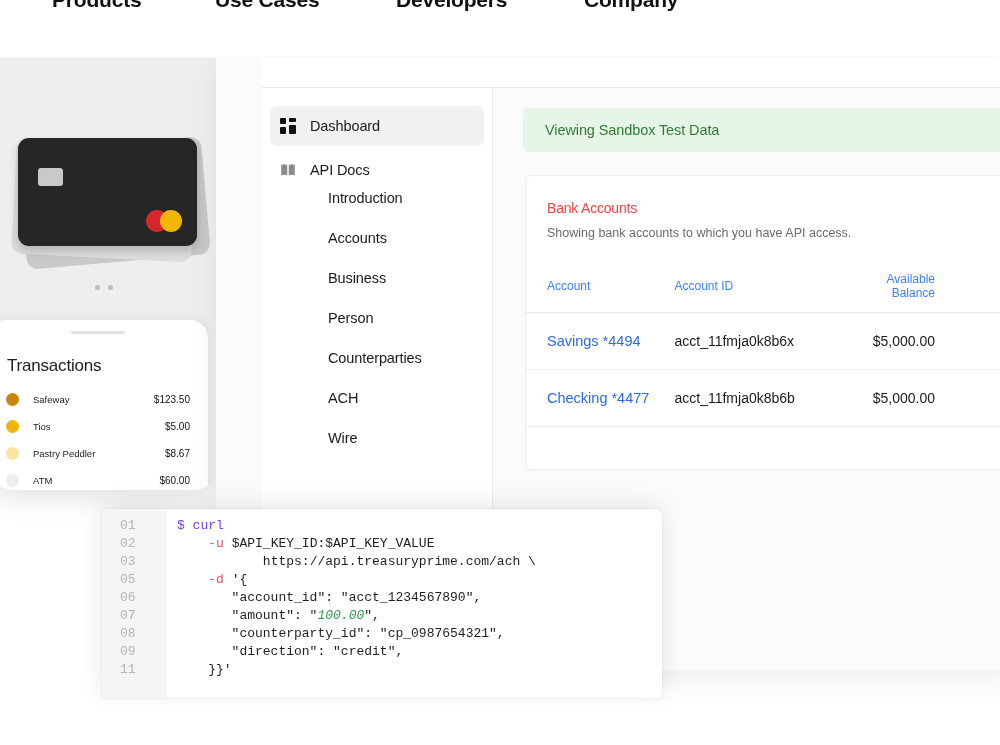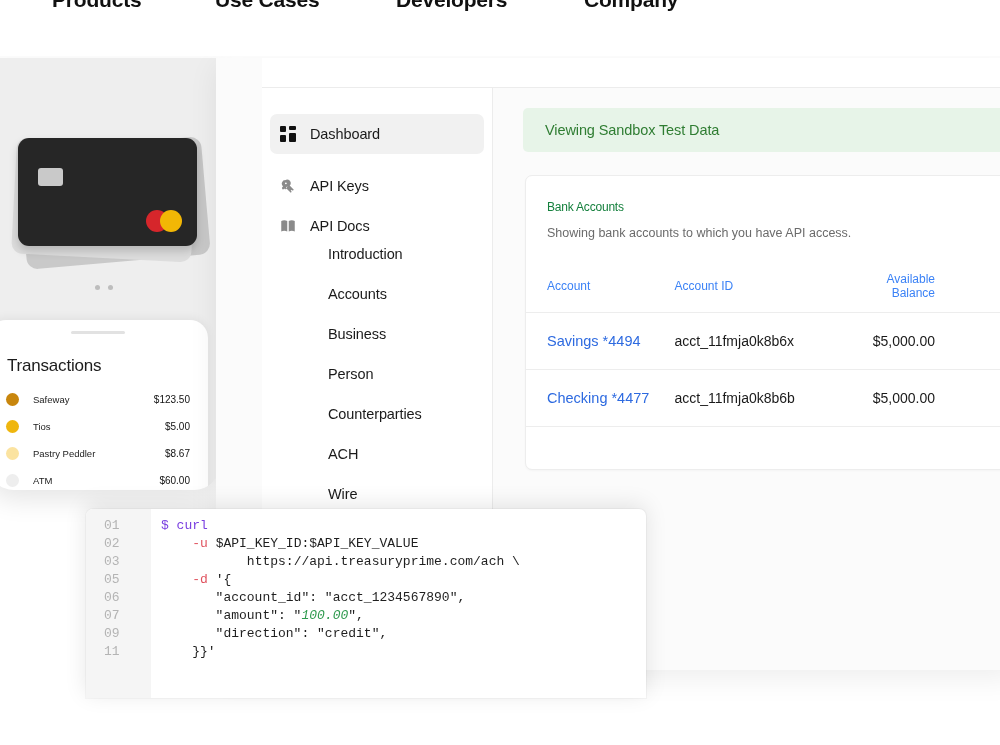--- a/index.html
+++ b/index.html
@@ -96,21 +96,21 @@
     background: #ffffff; border-bottom: 1px solid #ececec;
   }
   .sidebar {
     position: absolute; left: 46px; top: 30px; width: 231px; height: 442px;
     background: #ffffff; border-right: 1px solid #ececec;
   }
   .side-item {
     position: relative; height: 40px; display: flex; align-items: center;
     padding-left: 14px; cursor: pointer;
   }
-  .side-item.active { background: #f1f1f1; border-radius: 7px; margin: 12px 8px; padding-left: 6px; }
+  .side-item.active { background: #f1f1f1; border-radius: 7px; margin: 4px 8px; padding-left: 6px; }
   .side-ico { width: 24px; height: 24px; flex: 0 0 auto; display:flex; align-items:center; justify-content:center; }
   .side-label { margin-left: 10px; font-size: 14.5px; color: #1a1a1a; letter-spacing: -0.1px; }
   .side-sub { padding-left: 66px; height: 40px; display: flex; align-items: flex-start; cursor: pointer; }
   .side-sub span { font-size: 14.5px; color: #1a1a1a; letter-spacing: -0.1px; }
 
   .grid-ico { width:16px; height:16px; position:relative; }
   .grid-ico i { position:absolute; background:#111; border-radius:1px; }
   .grid-ico i:nth-child(1){ left:0; top:0; width:6px; height:6px; }
   .grid-ico i:nth-child(2){ left:9px; top:0; width:7px; height:4px; }
   .grid-ico i:nth-child(3){ left:0; top:9px; width:6px; height:7px; }
@@ -123,41 +123,41 @@
     background: #e7f4e8; border-radius: 5px;
     display: flex; align-items: center; padding-left: 22px;
   }
   .banner span { font-size: 14.5px; color: #2f7d32; letter-spacing: -0.1px; }
 
   .card {
     position: absolute; left: 31px; top: 87px; right: -40px; height: 295px;
     background: #ffffff; border: 1px solid #ededed; border-radius: 7px;
     box-shadow: 0 1px 2px rgba(0,0,0,0.03);
   }
-  .card h2 { font-size: 12px; font-weight: 400; color: #15803d; letter-spacing: -0.2px;
+  .card h2 { font-size: 14px; font-weight: 400; color: #ef4444; letter-spacing: -0.2px;
              position:absolute; left: 21px; top: 24px; }
   .card p.sub { font-size: 12.5px; color: #6b6b6b; position:absolute; left: 21px; top: 50px; }
 
   table.accounts { position: absolute; left: 0; top: 84px; width: 100%; border-collapse: collapse; }
   table.accounts th {
     font-size: 12px; font-weight: 400; color: #3b82f6; text-align: left;
     padding: 12px 0 12px 0; border-bottom: 1px solid #ededed;
   }
   table.accounts td {
     font-size: 14px; color: #1a1a1a; text-align: left;
     padding: 20px 0 20px 0; border-bottom: 1px solid #ededed;
   }
   table.accounts th.c1, table.accounts td.c1 { padding-left: 21px; width: 150px; }
   table.accounts th.c2, table.accounts td.c2 { width: 200px; }
   table.accounts th.c3, table.accounts td.c3 { text-align: right; padding-right: 120px; }
   td.c1 a { color: #2d6ae0; text-decoration: none; font-size: 14.5px; cursor: pointer; }
 
   
   .code {
-    position: absolute; left: 86px; top: 509px; width: 560px; height: 189px;
+    position: absolute; left: 102px; top: 509px; width: 560px; height: 189px;
     background: #ffffff; border-radius: 7px 7px 0 0;
     box-shadow: 0 -4px 22px rgba(0,0,0,0.10), 0 0 0 1px rgba(0,0,0,0.03);
     overflow: hidden; z-index: 30;
   }
   .code-gutter {
     position: absolute; left: 0; top: 0; width: 65px; height: 236px;
     background: #f5f5f5;
   }
   .code-body { position: absolute; left: 0; top: 7px; width: 560px; }
   .cline { height: 18px; display: flex; align-items: center;
@@ -240,29 +240,20 @@
           <div class="grid-ico">
               <i></i>
               <i></i>
               <i></i>
               <i></i>
             </div>
         </div>
         <div class="side-label">Dashboard</div>
       </div>
 
-      <div class="side-item">
-        <div class="side-ico">
-          <svg width="17" height="17" viewBox="0 0 24 24" fill="#8a8a8a">
-            <path d="M7.5 3a5 5 0 0 0-3.2 8.85L3 13.2V16h2.8l1.1-1.1 1.2 1.2 1.4-1.4-1.2-1.2 1.3-1.3A5 5 0 1 0 7.5 3zm.8 3.2a1.3 1.3 0 1 1 0 2.6 1.3 1.3 0 0 1 0-2.6z"></path>
-            <path d="M12.6 9.6l6.9 6.9-1.5 1.5-1.5-1.5-1.4 1.4 1.5 1.5-1.4 1.4-6.5-6.5z"></path>
-          </svg>
-        </div>
-        <div class="side-label">API Keys</div>
-      </div>
 
       <div class="side-item">
         <div class="side-ico">
           <svg width="18" height="18" viewBox="0 0 24 24" fill="#8a8a8a">
             <path d="M3 5.2c2.6-1 5.4-1 8 0v14c-2.6-1-5.4-1-8 0z"></path>
             <path d="M13 5.2c2.6-1 5.4-1 8 0v14c-2.6-1-5.4-1-8 0z"></path>
           </svg>
         </div>
         <div class="side-label">API Docs</div>
       </div>
@@ -330,18 +321,19 @@
 
   <div class="code">
     <div class="code-gutter"></div>
     <div class="code-body" id="code-body">
         <div class="cline"><span class="ln">01</span><span class="ct"><span class="kw">$ curl</span></span></div>
         <div class="cline"><span class="ln">02</span><span class="ct">    <span class="flag">-u</span><span> $API_KEY_ID:$API_KEY_VALUE</span></span></div>
         <div class="cline"><span class="ln">03</span><span class="ct">           <span>https://api.treasuryprime.com/ach \</span></span></div>
         <div class="cline"><span class="ln">05</span><span class="ct">    <span class="flag">-d</span><span> '{</span></span></div>
         <div class="cline"><span class="ln">06</span><span class="ct">       <span>"account_id": "acct_1234567890",</span></span></div>
         <div class="cline"><span class="ln">07</span><span class="ct">       <span>"amount": "</span><span class="num">100.00</span><span>",</span></span></div>
+        <div class="cline"><span class="ln">08</span><span class="ct">       <span>"counterparty_id": "cp_0987654321",</span></span></div>
         <div class="cline"><span class="ln">09</span><span class="ct">       <span>"direction": "credit",</span></span></div>
         <div class="cline"><span class="ln">11</span><span class="ct">    <span>}}'</span></span></div>
       </div>
   </div>
 
 </div>
 
 </body></html>

